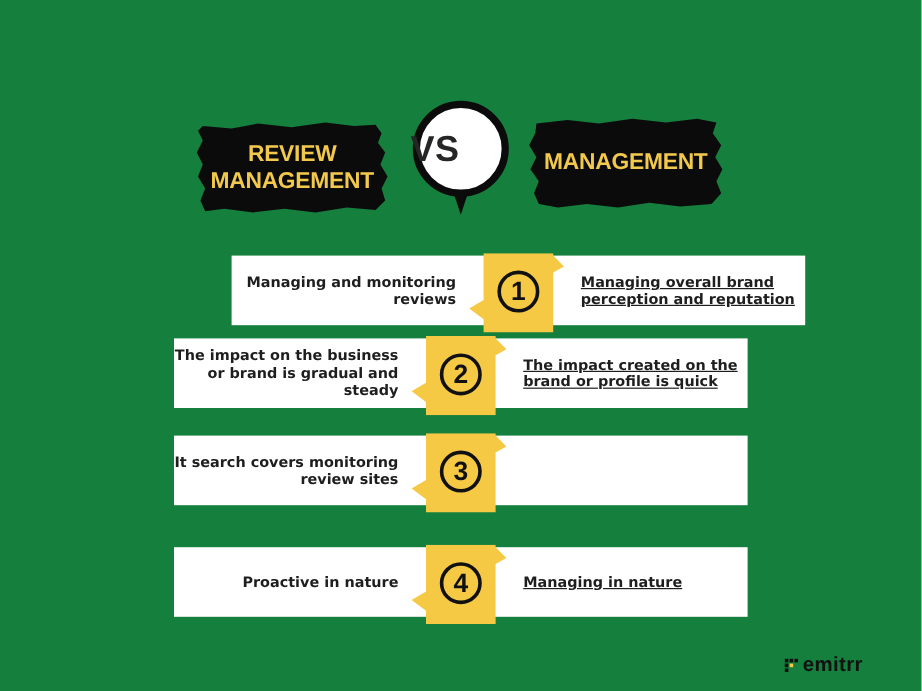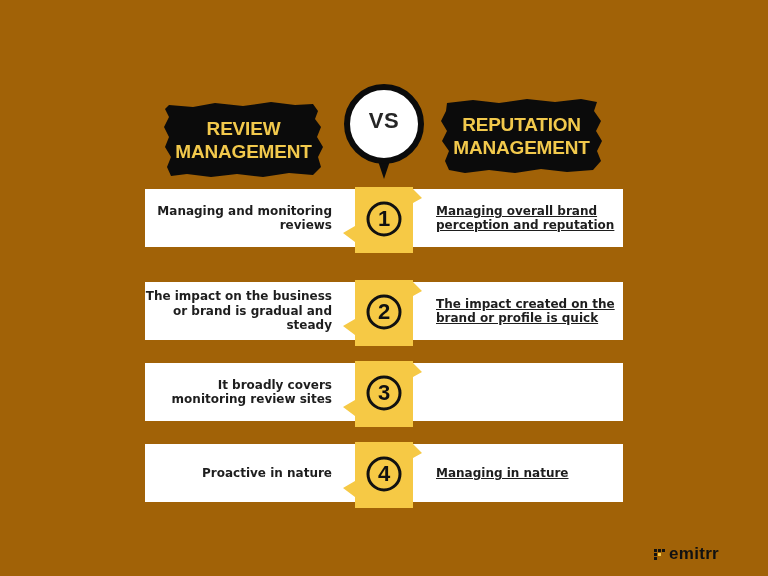--- a/index.html
+++ b/index.html
@@ -1,21 +1,21 @@
 <!DOCTYPE html>
 <html><head>
   <meta charset="utf-8">
   <style>
     * { margin: 0; padding: 0; box-sizing: border-box; }
     html, body {
       width: 768px; height: 576px; overflow: hidden;
       background: #FFF5D2;
       font-family: "DejaVu Sans", sans-serif;
     }
-    .canvas { position: relative; width: 768px; height: 576px; background: #a16207; }
+    .canvas { position: relative; width: 768px; height: 576px; background: #15803d; }
 
     
     .banner {
       position: absolute;
       display: flex; align-items: center; justify-content: center;
       text-align: center;
       color: #F2C94C;
       font-family: "Liberation Sans", sans-serif;
       font-weight: bold;
       font-size: 19px;
@@ -24,23 +24,23 @@
     }
     .banner svg { position: absolute; left: 0; top: 0; width: 100%; height: 100%; }
     .banner .txt { position: relative; z-index: 1; }
     .banner-left { left: 163px; top: 101px; width: 161px; height: 77px; }
     .banner-right { left: 439px; top: 97px; width: 165px; height: 77px; }
 
     
     .vs-pin { position: absolute; left: 342px; top: 82px; width: 84px; height: 100px; }
     .vs-pin svg { position: absolute; left: 0; top: 0; }
     .vs-text {
-      position: absolute; left: 0; top: 26px; width: 84px; text-align: center;
+      position: absolute; left: 0; top: 26px; width: 84px; text-align: left;
       font-family: "Liberation Sans", sans-serif; font-weight: bold;
-      font-size: 22px; color: #262626; letter-spacing: 0.5px;
+      font-size: 30px; color: #262626; letter-spacing: 0.5px;
     }
 
     
     .row { position: absolute; left: 145px; width: 478px; height: 58px; }
     .card { position: absolute; left: 0; top: 0; width: 478px; height: 58px; background: #FFFFFF; }
     .left-text {
       position: absolute; right: 291px; top: 0; height: 58px; width: 190px;
       display: flex; align-items: center; justify-content: flex-end;
       text-align: right;
       font-size: 12px; font-weight: bold; line-height: 14.5px; color: #1E1E1E;
@@ -90,26 +90,25 @@
       <circle cx="42" cy="42" r="37" fill="#FFFFFF" stroke="#0B0B0B" stroke-width="6"></circle>
     </svg>
     <div class="vs-text">VS</div>
   </div>
 
   <div class="banner banner-right">
     <svg viewBox="0 0 165 77" preserveAspectRatio="none">
       <path d="M8,6 L34,3 L60,6 L88,2 L116,5 L142,2 L158,5 L155,14 L162,24 L157,34 L163,44 L158,54 L162,64 L154,73 L128,75 L102,72 L76,76 L50,73 L26,76 L10,73 L6,64 L10,54 L3,44 L8,34 L2,24 L7,14 Z" fill="#0B0B0B"></path>
     </svg>
     <div class="txt">
-      <div>REPUTATION</div>
       <div>MANAGEMENT</div>
     </div>
   </div>
 
-  <div class="row" style="top:189px;">
+  <div class="row" style="top:213px;margin-left:48px;">
     <div class="card"></div>
     <div class="left-text">Managing and monitoring reviews</div>
     <div class="badge">
       <svg width="84" height="66" viewBox="0 0 84 66">
         <path d="M13,0 L71,0 L71,2 L80,11 L71,16 L71,66 L13,66 L13,55 L1,46 L13,39 Z" fill="#F6C945"></path>
         <circle cx="42" cy="32" r="16" fill="none" stroke="#111111" stroke-width="3"></circle>
       </svg>
       <div class="badge-num">1</div>
     </div>
     <div class="right-text">Managing overall brand perception and reputation</div>
@@ -123,31 +122,31 @@
         <path d="M13,0 L71,0 L71,2 L80,11 L71,16 L71,66 L13,66 L13,55 L1,46 L13,39 Z" fill="#F6C945"></path>
         <circle cx="42" cy="32" r="16" fill="none" stroke="#111111" stroke-width="3"></circle>
       </svg>
       <div class="badge-num">2</div>
     </div>
     <div class="right-text">The impact created on the brand or profile is quick</div>
   </div>
 
   <div class="row" style="top:363px;">
     <div class="card"></div>
-    <div class="left-text">It broadly covers monitoring review sites</div>
+    <div class="left-text">It search covers monitoring review sites</div>
     <div class="badge">
       <svg width="84" height="66" viewBox="0 0 84 66">
         <path d="M13,0 L71,0 L71,2 L80,11 L71,16 L71,66 L13,66 L13,55 L1,46 L13,39 Z" fill="#F6C945"></path>
         <circle cx="42" cy="32" r="16" fill="none" stroke="#111111" stroke-width="3"></circle>
       </svg>
       <div class="badge-num">3</div>
     </div>
   </div>
 
-  <div class="row" style="top:444px;">
+  <div class="row" style="top:456px;">
     <div class="card"></div>
     <div class="left-text">Proactive in nature</div>
     <div class="badge">
       <svg width="84" height="66" viewBox="0 0 84 66">
         <path d="M13,0 L71,0 L71,2 L80,11 L71,16 L71,66 L13,66 L13,55 L1,46 L13,39 Z" fill="#F6C945"></path>
         <circle cx="42" cy="32" r="16" fill="none" stroke="#111111" stroke-width="3"></circle>
       </svg>
       <div class="badge-num">4</div>
     </div>
     <div class="right-text">Managing in nature</div>

